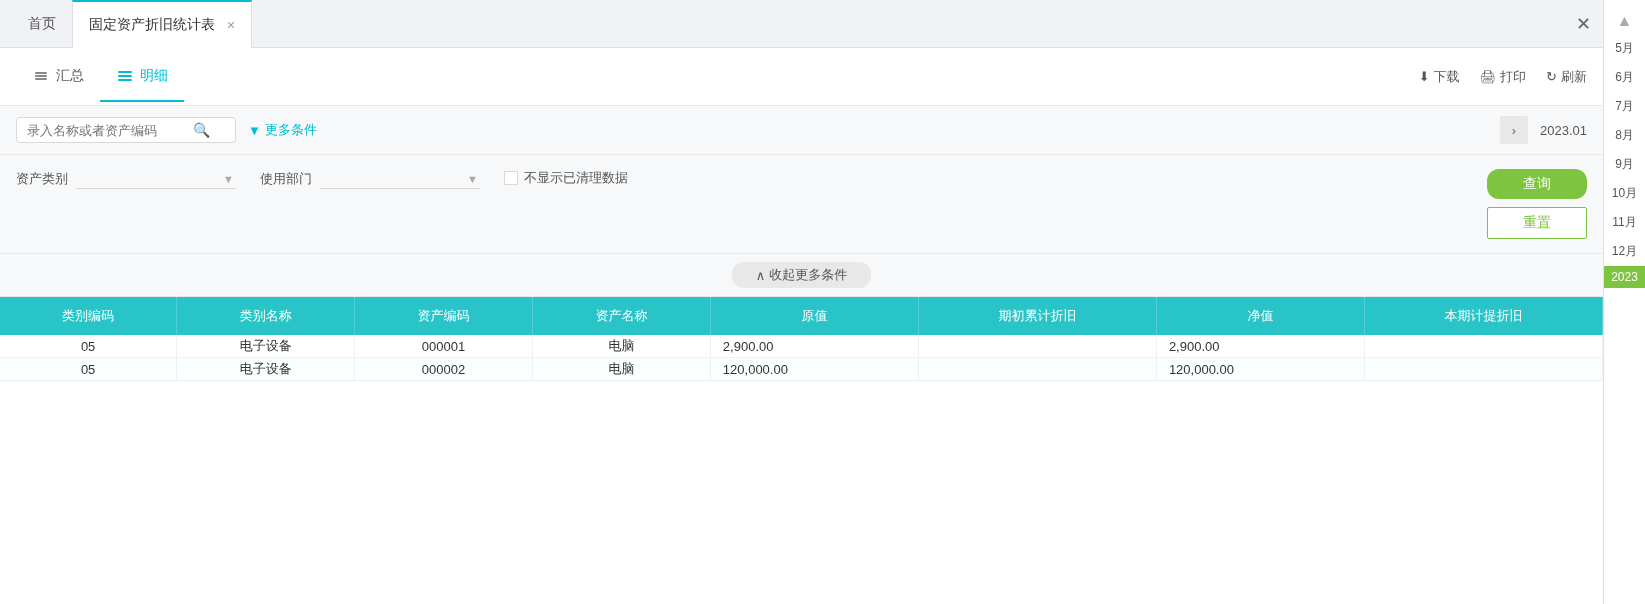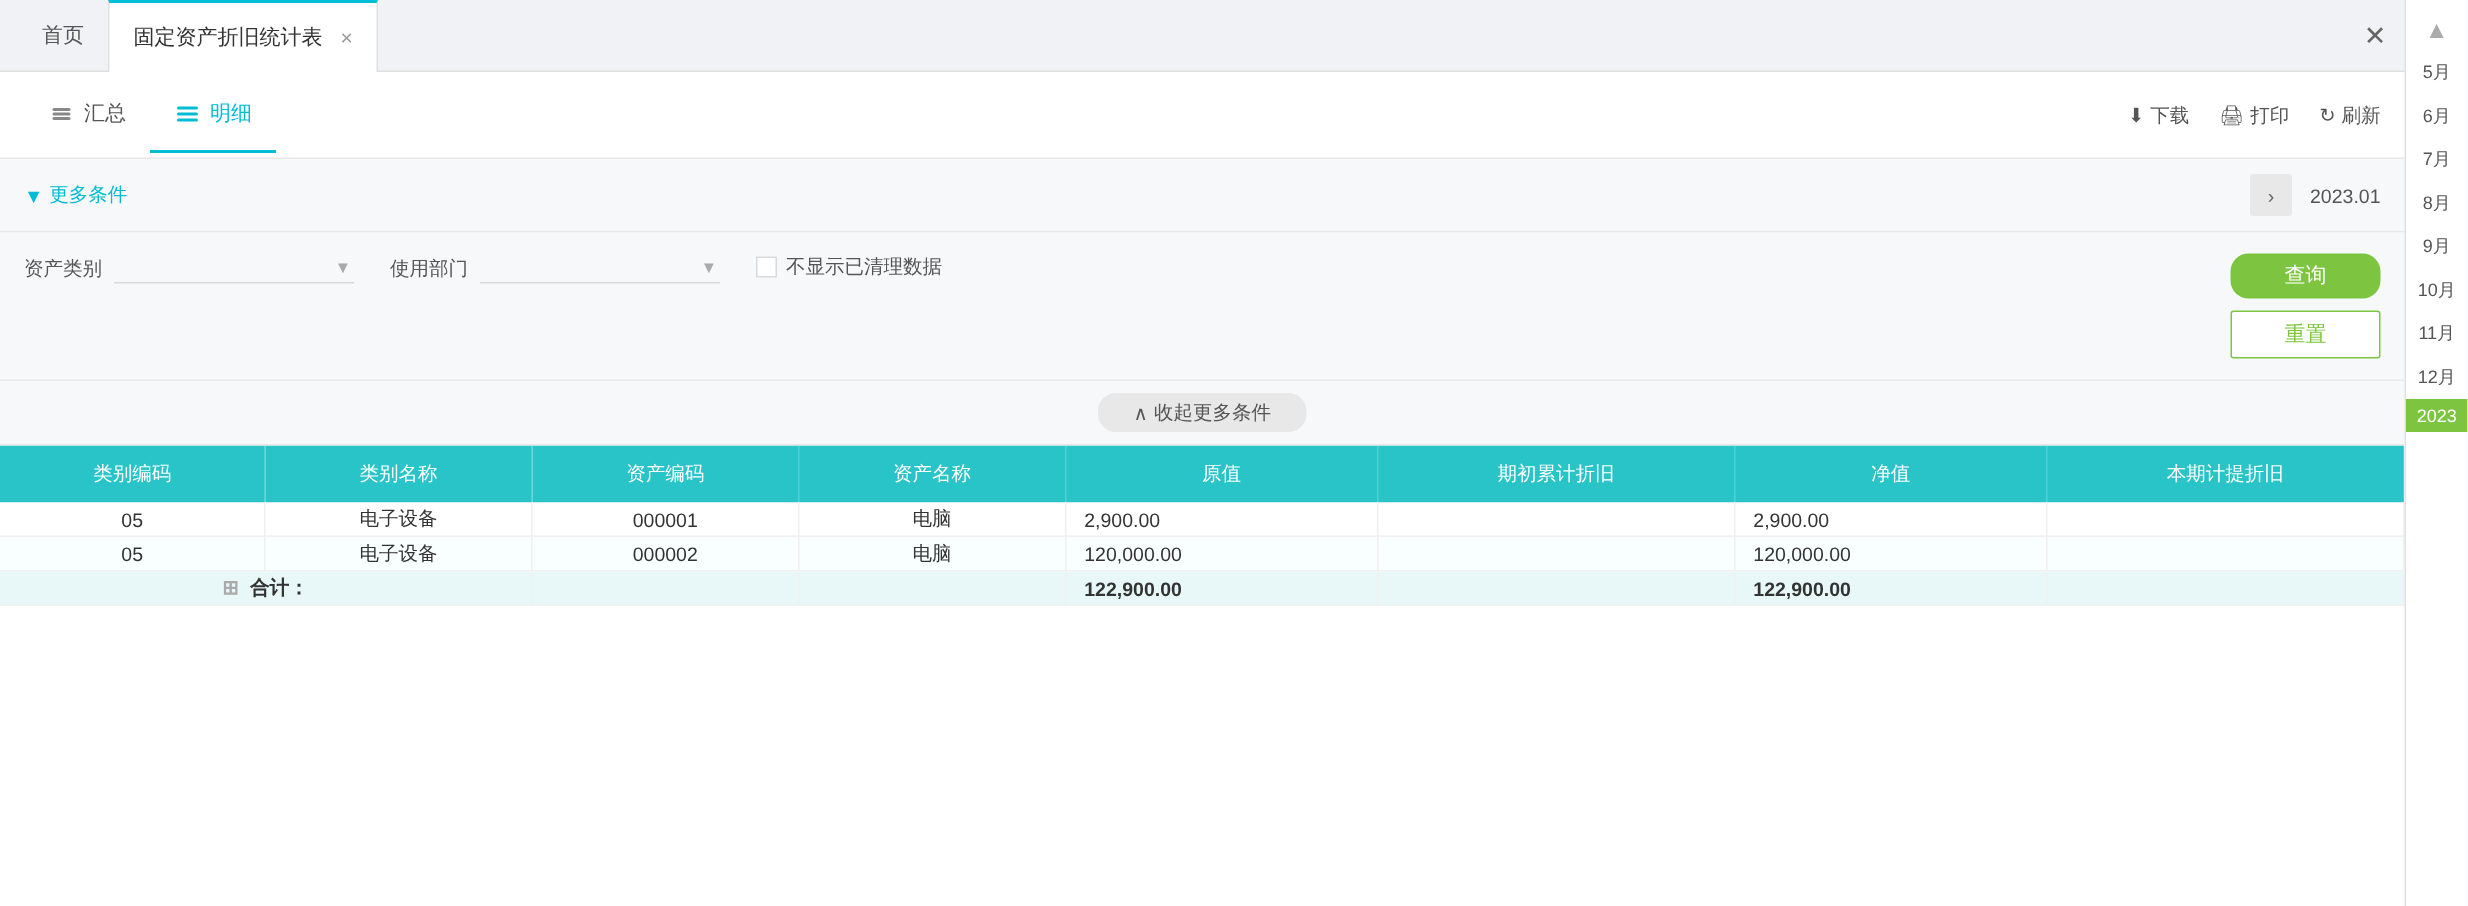--- a/index.html
+++ b/index.html
@@ -117,20 +117,24 @@
           <span>打印</span>
         </div>
         <div class="toolbar-btn">
           <span>↻</span>
           <span>刷新</span>
         </div>
       </div>
     </div>
 
     <div class="search-bar">
+      <div class="search-input-wrap">
+        <input class="search-input" type="text" placeholder="录入名称或者资产编码" style="">
+        <span class="search-icon">🔍</span>
+      </div>
       <div class="filter-btn">
         <span>▼</span>
         <span>更多条件</span>
       </div>
       <div class="nav-arrow">›</div>
       <span class="date-label">2023.01</span>
     </div>
 
     <div class="filter-section">
       <div class="filter-row">
@@ -198,32 +202,20 @@
           <tr class="table-row">
             <td>05</td>
             <td>电子设备</td>
             <td>000002</td>
             <td>电脑</td>
             <td class="num">120,000.00</td>
             <td class="num"></td>
             <td class="num">120,000.00</td>
             <td class="num"></td>
           </tr>
-          <tr class="total-row">
-            <td colspan="2">
-              <span class="total-icon">⊞</span>
-              <span>合计：</span>
-            </td>
-            <td></td>
-            <td></td>
-            <td class="num">122,900.00</td>
-            <td class="num"></td>
-            <td class="num">122,900.00</td>
-            <td class="num"></td>
-          </tr>
         </tbody>
       </table>
     </div>
 
   </div>
 </div>
 
 <div class="right-sidebar">
   <div class="sidebar-up">▲</div>
   <div class="sidebar-month">5月</div>

